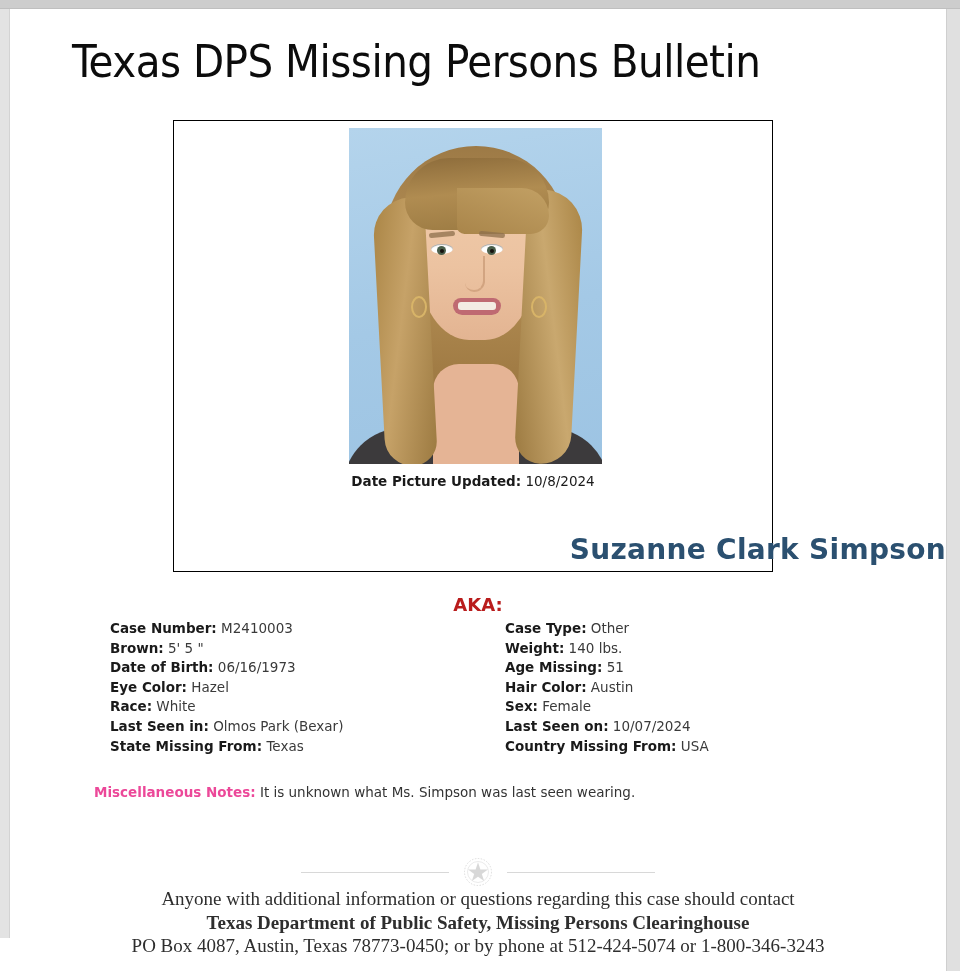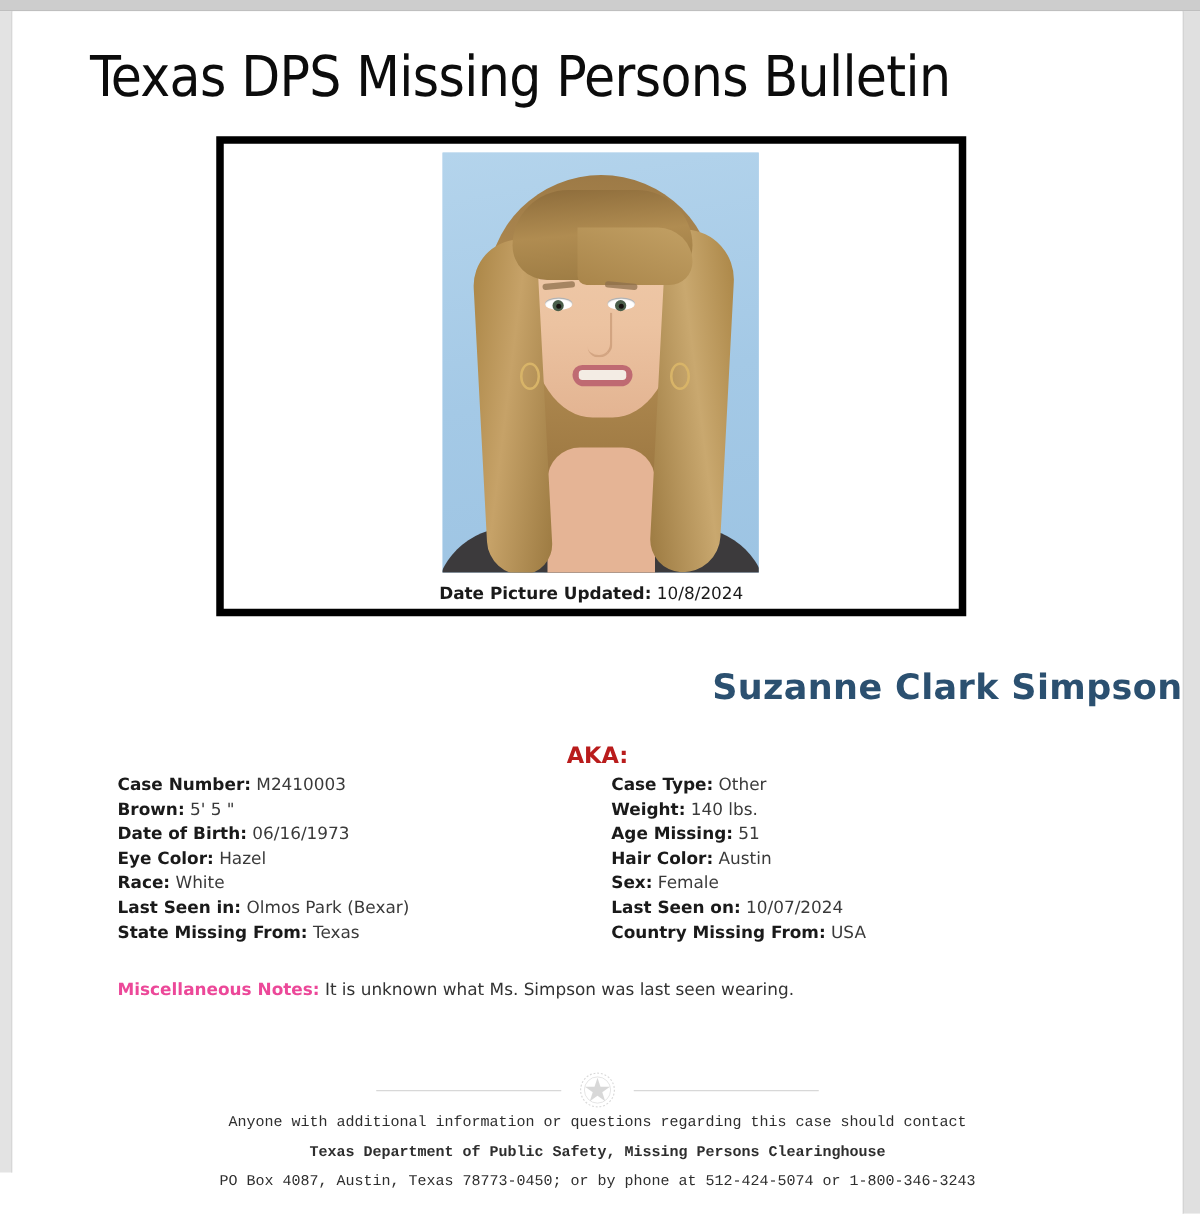--- a/index.html
+++ b/index.html
@@ -56,24 +56,24 @@
     letter-spacing: -0.5px;
     color: #0c0c0c;
     line-height: 1.1;
     white-space: nowrap;
   }
 
   
   #photo-frame {
     position: absolute;
     left: 163px;
-    top: 100px;
+    top: 111px;
     width: 600px;
-    height: 384px;
-    border: 6px solid #000000;
+    height: 452px;
+    border: 1px solid #000000;
     background: #ffffff;
     box-sizing: border-box;
   }
   #photo-wrap {
     position: absolute;
     left: 175px;
     top: 7px;
     width: 253px;
     height: 336px;
     overflow: hidden;
@@ -222,21 +222,21 @@
     width: 936px;
     text-align: center;
     font-size: 18px;
     font-weight: bold;
     color: #b91c1c;
   }
 
   
   #details {
     position: absolute;
-    left: 84px; top: 610px;
+    left: 100px; top: 610px;
     width: 790px;
     display: flex;
   }
   .detail-col { width: 395px; }
   .detail-row {
     font-size: 13.5px;
     line-height: 19.6px;
     color: #333333;
     white-space: nowrap;
   }
@@ -273,22 +273,22 @@
 
   
   #footer {
     position: absolute;
     left: 0; top: 878px;
     width: 936px;
     text-align: center;
     color: #2e2e2e;
   }
   #footer .fl {
-    font-family: Liberation Mono, monospace;
-    font-size: 12px;
+    font-family: Liberation Serif, serif;
+    font-size: 19px;
     line-height: 23.5px;
     white-space: nowrap;
   }
   #footer .fl.bold { font-weight: bold; }
 </style>
 </head>
 <body>
 
 <div id="top-band"></div>
 <div id="left-edge"></div>

